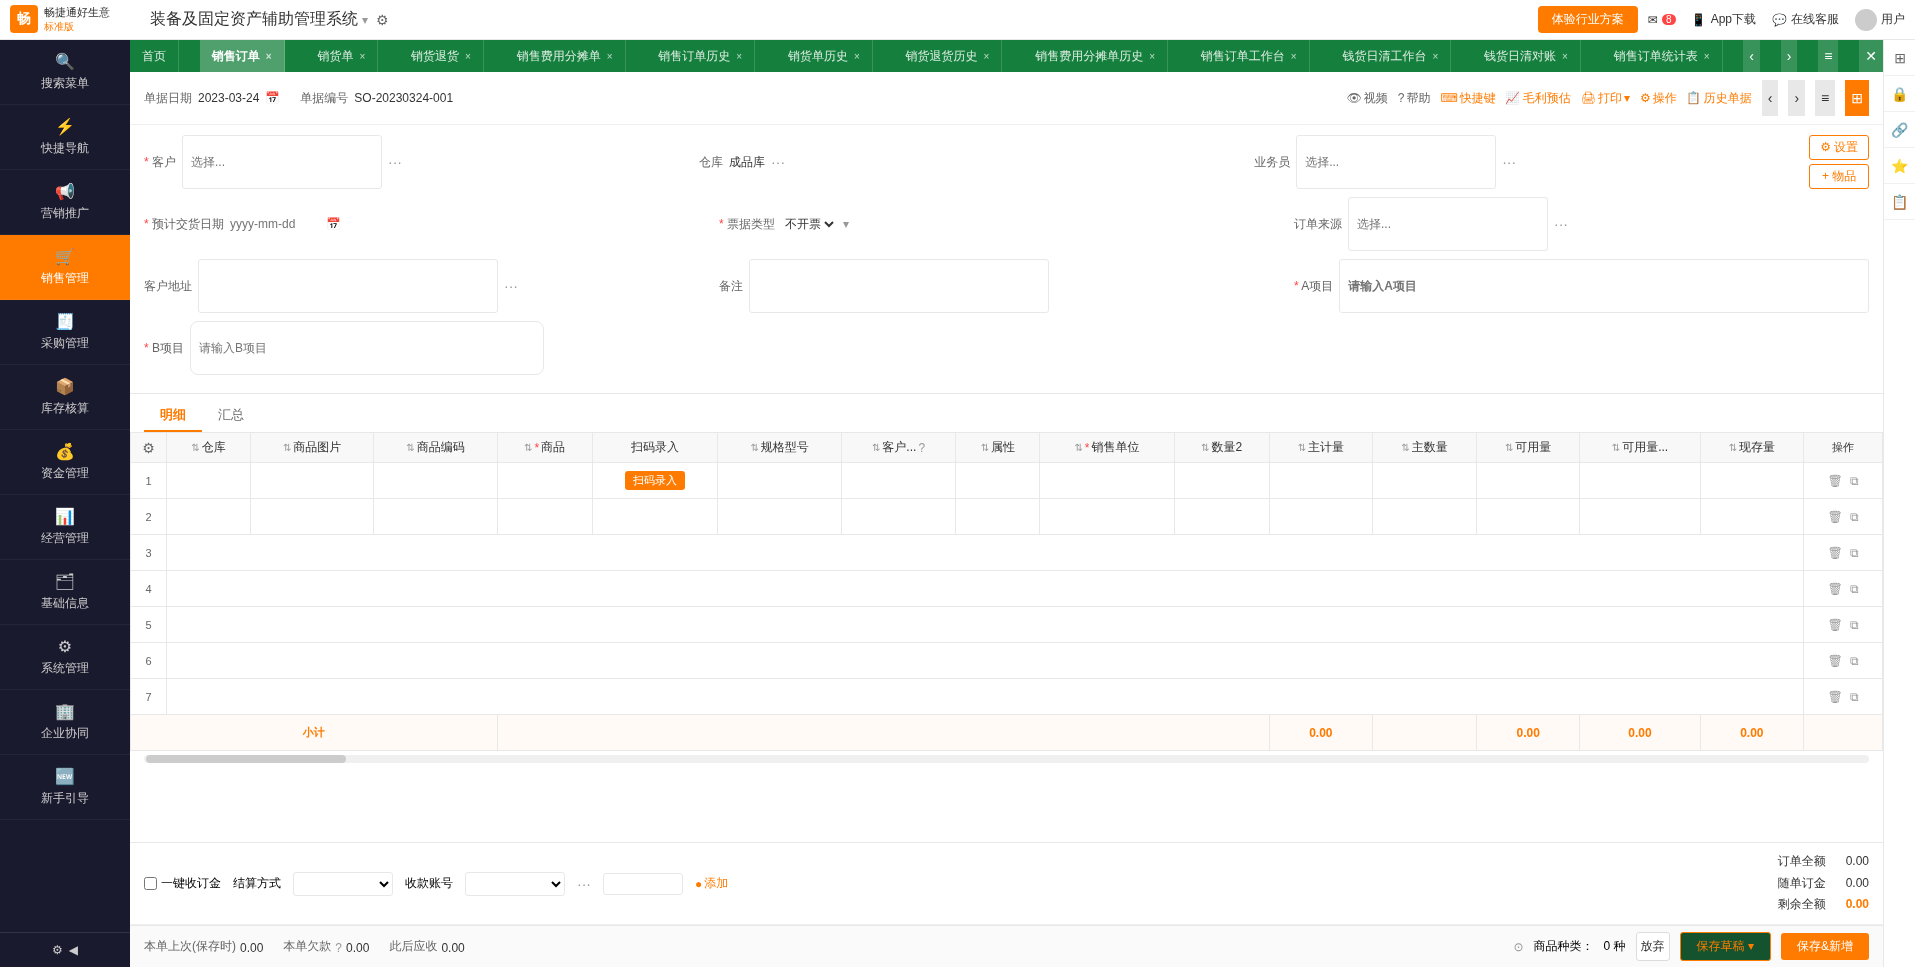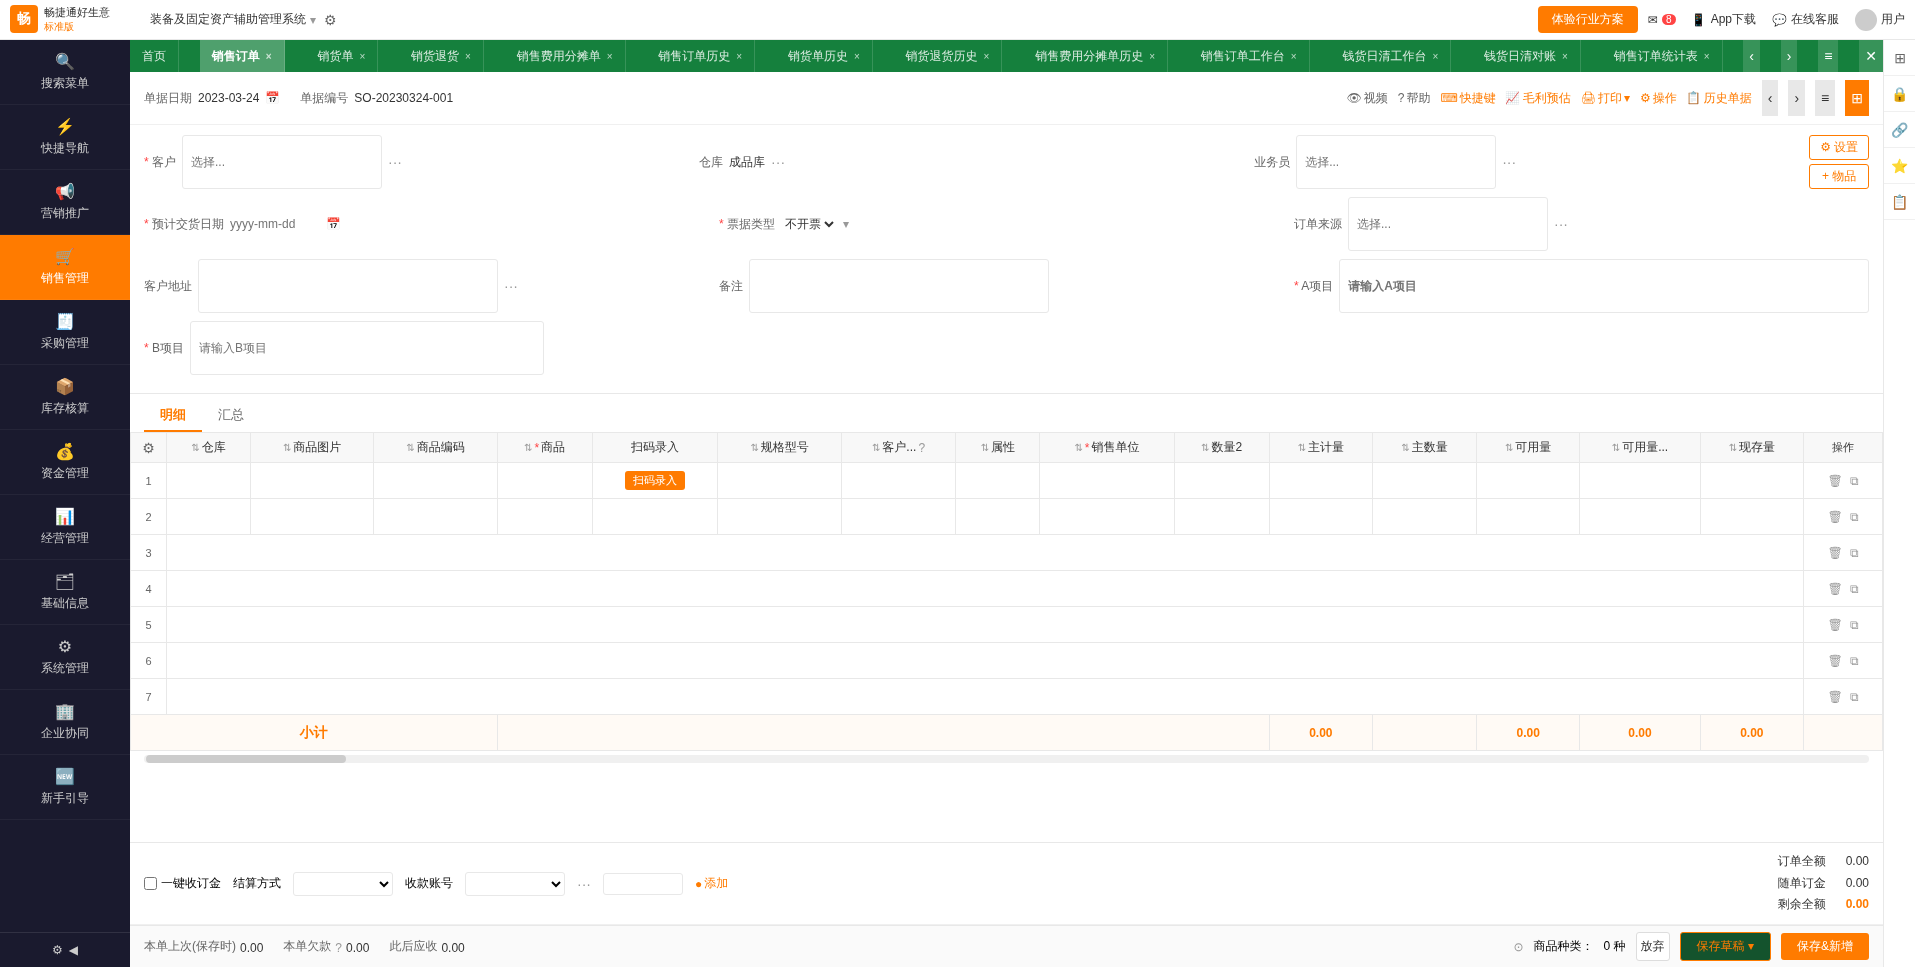--- a/index.html
+++ b/index.html
@@ -423,21 +423,21 @@
 
 <div class="top-bar">
   <div class="logo-area">
     <div class="logo-icon">畅</div>
     <div>
       <div class="logo-text">畅捷通好生意</div>
       <div class="logo-sub">标准版</div>
     </div>
   </div>
   <div class="topbar-system-wrapper">
-    <span style="font-size:12px;color:#333;">装备及固定资产辅助管理系统</span>
+    <span style="font-size:16px;color:#333;">装备及固定资产辅助管理系统</span>
     <span style="color:#999;margin-left:4px;cursor:pointer;">▾</span>
     <span style="color:#666;margin-left:8px;cursor:pointer;font-size:14px;">⚙</span>
   </div>
   <button class="solution-btn">体验行业方案</button>
   <div class="top-right">
     <div class="top-right-item">
       <span>✉</span>
       <span class="badge">8</span>
     </div>
     <div class="top-right-item">
@@ -700,21 +700,21 @@
             <input class="form-input" style="flex: 1 1 0%; font-weight: bold;" placeholder="请输入A项目">
           </div>
         </div>
 
         <div class="form-row">
           <div class="form-cell" style="max-width:400px;">
             <label>
               <span class="required-star">*</span>
               <span>B项目</span>
             </label>
-            <input class="form-input" style="flex: 1 1 0%;" placeholder="请输入B项目">
+            <input class="form-input" style="flex: 1 1 0%; border-radius: 8px;" placeholder="请输入B项目">
           </div>
         </div>
       </div>
     </div>
 
     <div class="table-tabs">
       <div class="table-tab active">明细</div>
       <div class="table-tab">汇总</div>
     </div>
 
@@ -901,21 +901,21 @@
             <td><span class="row-num">7</span></td>
             <td colspan="15"></td>
             <td>
               <span style="cursor:pointer;color:#999;margin-right:4px;">🗑</span>
               <span style="cursor:pointer;color:#999;">⧉</span>
             </td>
           </tr>
 
           <tr class="subtotal-row">
             <td colspan="4">
-              <span style="color:#ff7b00;font-size:14px;">小计</span>
+              <span style="color:#ff7b00;font-size:11px;">小计</span>
             </td>
             <td colspan="7"></td>
             <td class="amount">0.00</td>
             <td></td>
             <td class="amount">0.00</td>
             <td class="amount">0.00</td>
             <td class="amount">0.00</td>
             <td></td>
           </tr>
         </tbody>

